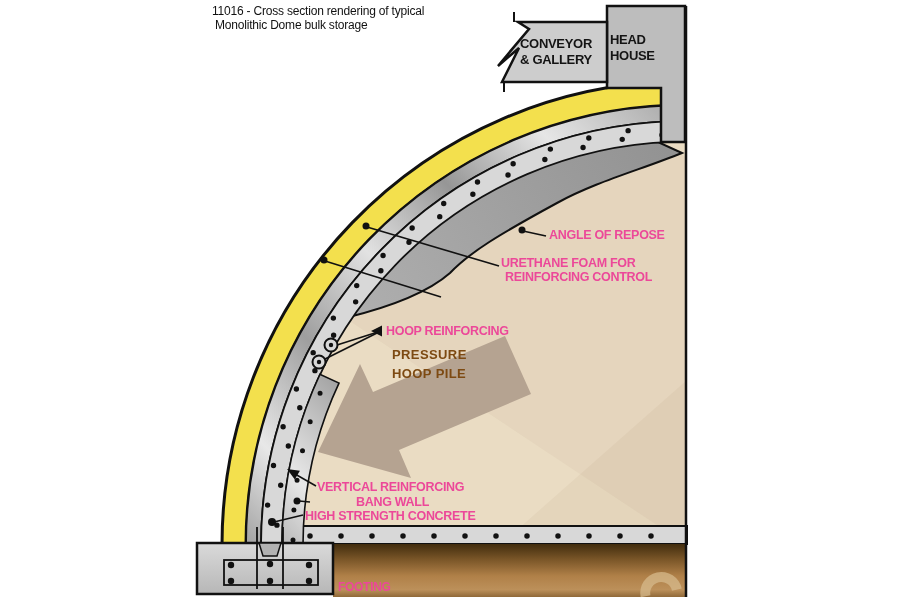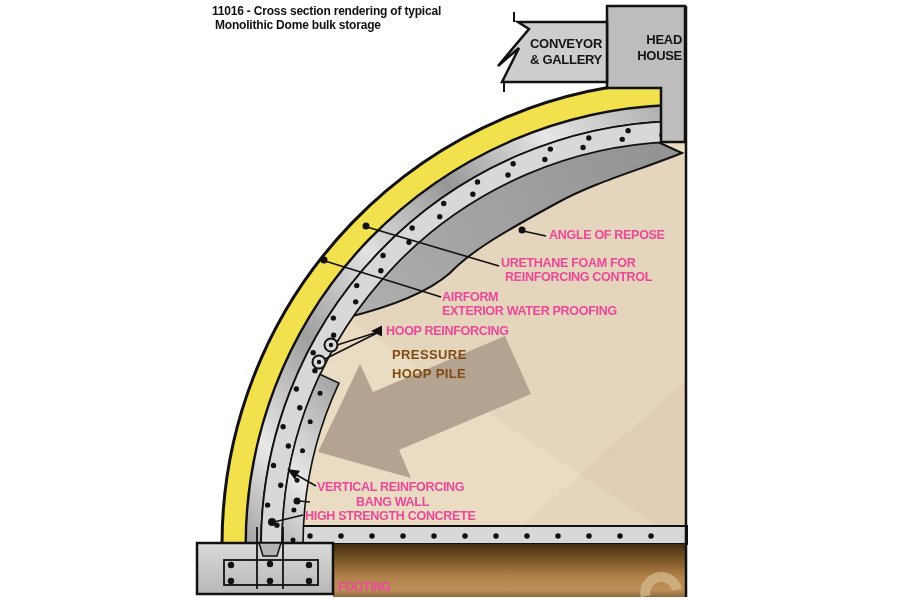--- a/index.html
+++ b/index.html
@@ -2,24 +2,24 @@
 <html style="--foam-yellow: #f3e04d; --concrete-light: #d8d8d8; --pile-beige: #eadcc3; --headspace-gray: #9e9e9e; --pressure-arrow: #b5a391; --pressure-text: #7d4a12; --ground-brown: #a87c42; --box-gray: #bdbdbd; --line-black: #111111;"><head>
 <meta charset="utf-8">
 <style>
   html,body{margin:0;padding:0;background:#ffffff;}
   #stage{position:relative;width:900px;height:600px;background:#ffffff;overflow:hidden;
          font-family:"Liberation Sans","DejaVu Sans",sans-serif;}
   #art{position:absolute;left:0;top:0;}
   .lbl{position:absolute;font-weight:bold;color:#ec4899;font-size:12.5px;line-height:1.12;
        letter-spacing:-0.3px;white-space:nowrap;}
   .lbl.small{font-size:12px;}
-  .title{position:absolute;font-weight:bold;color:#111;font-size:12px;line-height:1.15;
+  .title{position:absolute;font-weight:normal;color:#111;font-size:12px;line-height:1.15;
          letter-spacing:-0.2px;white-space:nowrap;}
   .boxlbl{position:absolute;font-weight:bold;color:#141414;font-size:13px;line-height:1.25;
-          text-align:right;letter-spacing:-0.3px;}
+          text-align:left;letter-spacing:-0.3px;}
   .pressure{position:absolute;font-weight:bold;font-size:13px;line-height:1.45;text-align:left;
             letter-spacing:0.4px;color:var(--pressure-text,#7d4a12);}
   
   .f-foam{fill:var(--foam-yellow,#f3e04d);}
   .f-conc{fill:var(--concrete-light,#d8d8d8);}
   .f-beige{fill:var(--pile-beige,#eadcc3);}
   .f-arrow{fill:var(--pressure-arrow,#b5a391);}
   .f-boxA{fill:#cdcdcd;}
   .f-boxB{fill:var(--box-gray,#bdbdbd);}
   .ln{stroke:var(--line-black,#111);}
@@ -162,24 +162,20 @@
     <div>HOUSE</div>
   </div>
 
   <div class="lbl" style="left:549px;top:228px;">ANGLE OF REPOSE</div>
 
   <div class="lbl" style="left:501px;top:256px;">
     <div>URETHANE FOAM FOR</div>
     <div style="margin-left:4px;">REINFORCING CONTROL</div>
   </div>
 
-  <div class="lbl" style="left:442px;top:290px;">
-    <div>AIRFORM</div>
-    <div>EXTERIOR WATER PROOFING</div>
-  </div>
 
   <div class="lbl" style="left:386px;top:324px;">HOOP REINFORCING</div>
 
   <div class="pressure" style="left:392px;top:346px;width:110px;">
     <div>PRESSURE</div>
     <div>HOOP PILE</div>
   </div>
 
   <div class="lbl" style="left:317px;top:480px;">VERTICAL REINFORCING</div>
   <div class="lbl" style="left:312px;top:495px;margin-left:44px;">BANG WALL</div>

